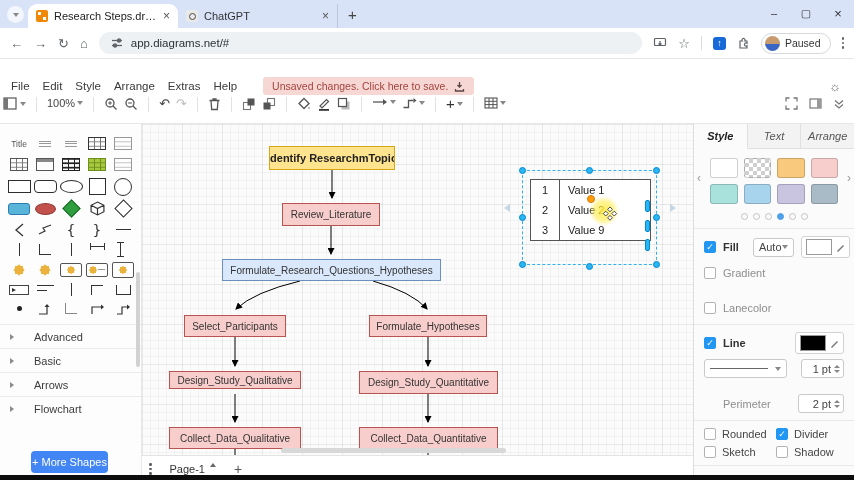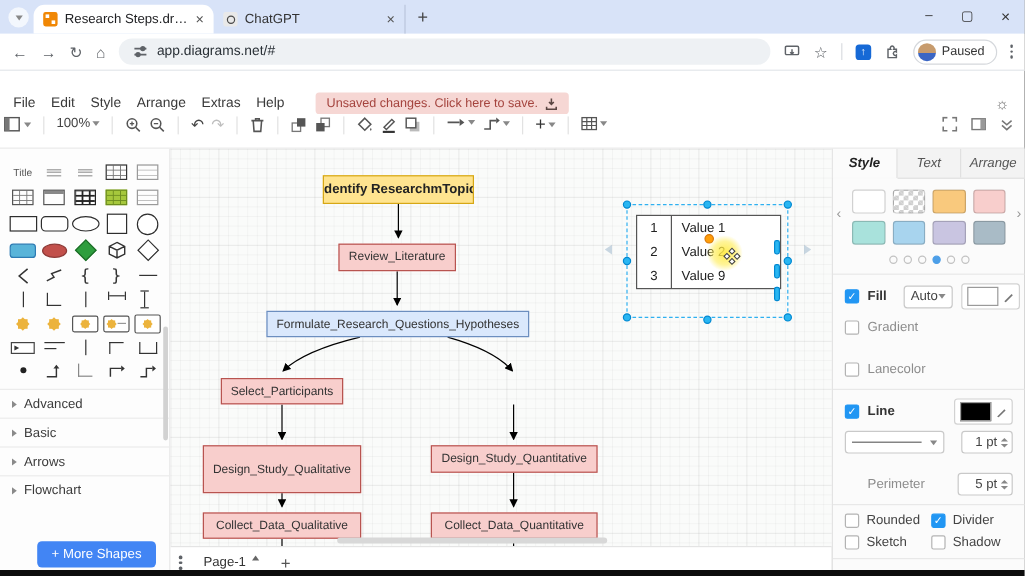--- a/index.html
+++ b/index.html
@@ -93,25 +93,25 @@
   .star8:after{content:"";position:absolute;inset:0;background:#ecb33c;transform:rotate(45deg);}
   .starbox{width:20px;height:12px;border:1.4px solid #555;border-radius:2px;display:flex;align-items:center;justify-content:center;gap:2px;background:#fff;}
   .starbox .star8{width:6px;height:6px;}
   .labrect{width:20px;height:10px;border:1.4px solid #444;display:flex;align-items:center;padding-left:2px;box-sizing:border-box;background:#fff;}
   .labrect i{width:0;height:0;border-top:2.5px solid transparent;border-bottom:2.5px solid transparent;border-left:4px solid #333;}
   .twolines{width:17px;}
   .twolines i{display:block;border-top:1.5px solid #333;margin-bottom:4px;}
   .twolines i:last-child{width:60%;}
   .dot{width:5px;height:5px;border-radius:50%;background:#222;}
   .sections{margin-top:6px;}
-  .section{height:23px;display:flex;align-items:center;gap:6px;padding-left:10px;border-top:1px solid #ececec;
+  .section{height:23px;display:flex;align-items:center;gap:20px;padding-left:10px;border-top:1px solid #ececec;
     font-size:11px;color:#3c3c3c;}
   .tri-r{width:0;height:0;border-top:3.5px solid transparent;border-bottom:3.5px solid transparent;border-left:4.5px solid #8a8a8a;}
   .moreshapes{position:absolute;left:31px;bottom:9px;background:#4285f4;color:#fff;font-size:11px;
-    padding:5px 12px;border-radius:4px;border:none;}
+    padding:5px 1px;border-radius:4px;border:none;}
   .side-scroll{position:absolute;right:1px;top:148px;width:4px;height:95px;background:#d2d2d2;border-radius:2px;}
   
   .center{flex:1;display:flex;flex-direction:column;min-width:0;}
   .canvas{position:relative;flex:1;overflow:hidden;background-color:#fafbfa;
     background-image:
       linear-gradient(rgba(0,0,0,.030) 1px,transparent 1px),
       linear-gradient(90deg,rgba(0,0,0,.030) 1px,transparent 1px),
       linear-gradient(rgba(0,0,0,.045) 1px,transparent 1px),
       linear-gradient(90deg,rgba(0,0,0,.045) 1px,transparent 1px);
     background-size:8px 8px,8px 8px,40px 40px,40px 40px;}
@@ -612,21 +612,22 @@
               <path d="M286,270 L286,298" marker-end="url(#ah)"></path>
               <path d="M93,325 L93,332"></path>
               <path d="M286,325 L286,332"></path>
             </g>
           </svg>
 
           <div class="node n-yellow" style="left:127px;top:22px;width:126px;height:24px;">Identify ResearchmTopic</div>
           <div class="node n-red" style="left:140px;top:79px;width:98px;height:23px;">Review_Literature</div>
           <div class="node n-blue" style="left:80px;top:135px;width:219px;height:22px;">Formulate_Research_Questions_Hypotheses</div>
           <div class="node n-red" style="left:42px;top:191px;width:102px;height:22px;">Select_Participants</div>
-          <div class="node n-red" style="left:27px;top:247px;width:132px;height:40px;">Design_Study_Qualitative</div>
+          <div class="node n-red" style="left:227px;top:191px;width:118px;height:22px;">Formulate_Hypotheses</div>
+          <div class="node n-red" style="left:27px;top:247px;width:132px;height:18px;">Design_Study_Qualitative</div>
           <div class="node n-red" style="left:217px;top:247px;width:139px;height:23px;">Design_Study_Quantitative</div>
           <div class="node n-red" style="left:27px;top:303px;width:132px;height:22px;">Collect_Data_Qualitative</div>
           <div class="node n-red" style="left:217px;top:303px;width:139px;height:22px;">Collect_Data_Quantitative</div>
 
           <div class="selrect"></div>
           <div class="dtable">
             <div class="trow">
               <span class="tnum">1</span>
               <span class="tval">Value 1</span>
             </div>
@@ -761,21 +762,21 @@
               <span class="spin">
                   <i class="up"></i>
                   <i class="dn"></i>
                 </span>
             </span>
           </div>
           <div class="frow">
             <span class="lbl-g" style="margin-left:19px;">Perimeter</span>
             <span class="spacer"></span>
             <span class="stepper">
-              <span>5 pt</span>
+              <span>2 pt</span>
               <span class="spin">
                   <i class="up"></i>
                   <i class="dn"></i>
                 </span>
             </span>
           </div>
         </div>
 
 
         <div class="fsec">

